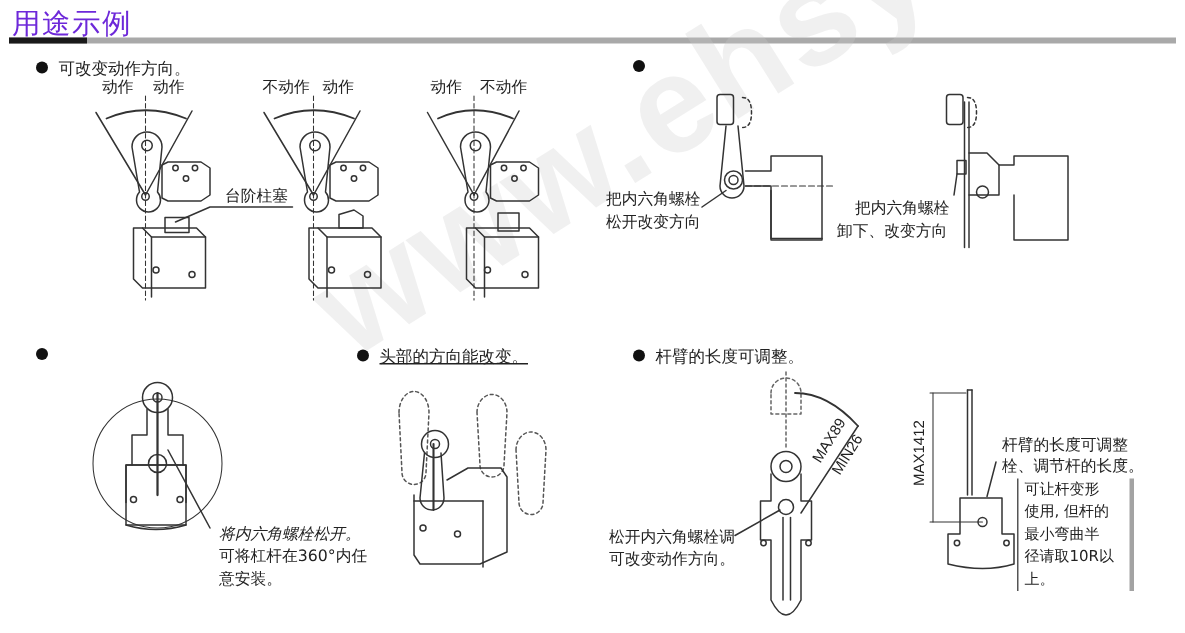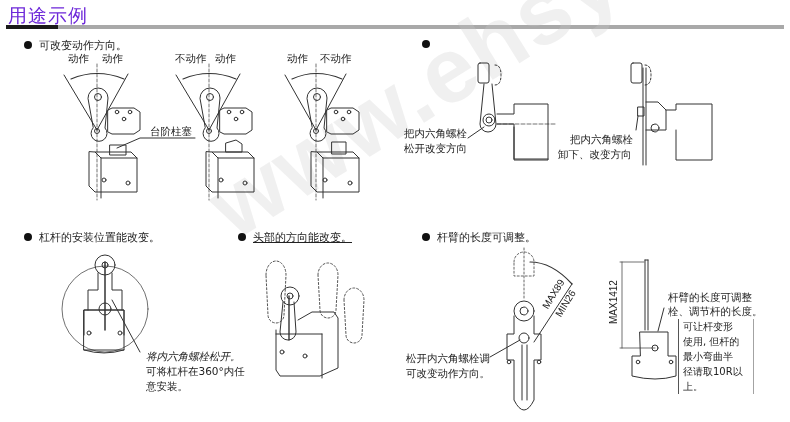--- a/index.html
+++ b/index.html
@@ -9,40 +9,40 @@
   .title-bar { position: absolute; left: 6px; top: 25px; width: 778px; height: 4px; background: #a9a9a9; }
   .title-bar .accent { position: absolute; left: 0; top: 0; width: 52px; height: 4px; background: #1a1a1a; }
   .bullet { position: absolute; font-size: 11px; color: #222; white-space: nowrap; }
   .bullet .dot { display: inline-block; width: 8px; height: 8px; border-radius: 50%; background: #111; margin-right: 7px; vertical-align: 0px; }
   .label { position: absolute; font-size: 10.5px; color: #222; white-space: nowrap; line-height: 15px; }
   .vtext { position: absolute; font-size: 10px; font-family: "Liberation Sans", sans-serif; white-space: nowrap; }
   svg.draw { position: absolute; left: 0; top: 0; }
   .watermark { position: absolute; left: 190px; top: 170px; font-size: 92px; font-weight: bold;
                color: rgba(200,200,200,0.28); transform: rotate(-32deg); transform-origin: left top;
                font-family: "Liberation Sans", sans-serif; letter-spacing: 2px; pointer-events: none; }
-  .note-box { position: absolute; left: 678px; top: 319px; width: 66px; border-left: 1px solid #555; border-right: 1px solid #a3a3a3; padding: 0 4px; font-size: 10px; line-height: 15px; }
+  .note-box { position: absolute; left: 678px; top: 319px; width: 66px; border-left: 1px solid #555; border-right: 3px solid #a3a3a3; padding: 0 4px; font-size: 10px; line-height: 15px; }
 </style>
 </head>
 <body>
 
 <div class="title">用途示例</div>
 <div class="title-bar">
   <div class="accent"></div>
 </div>
 
 <div class="watermark">www.ehsy.com</div>
 
 <div class="bullet" style="left:24px;top:38px;">
   <span class="dot"></span><span>可改变动作方向。</span>
 </div>
 <div class="bullet" style="left:422px;top:38px;">
   <span class="dot"></span>
 </div>
 <div class="bullet" style="left:24px;top:230px;">
-  <span class="dot"></span><span>杠杆的安装位置能改变。</span>
+  <span class="dot"></span>
 </div>
 <div class="bullet" style="left:238px;top:230px;text-decoration:underline;">
   <span class="dot"></span><span>头部的方向能改变。</span>
 </div>
 <div class="bullet" style="left:422px;top:230px;font-family:Liberation Mono, monospace;">
   <span class="dot"></span><span>杆臂的长度可调整。</span>
 </div>
 
 <svg class="draw" width="790" height="422" viewBox="0 0 790 422" fill="none" stroke="#333" stroke-width="1" stroke-linejoin="round" stroke-linecap="round">
 

